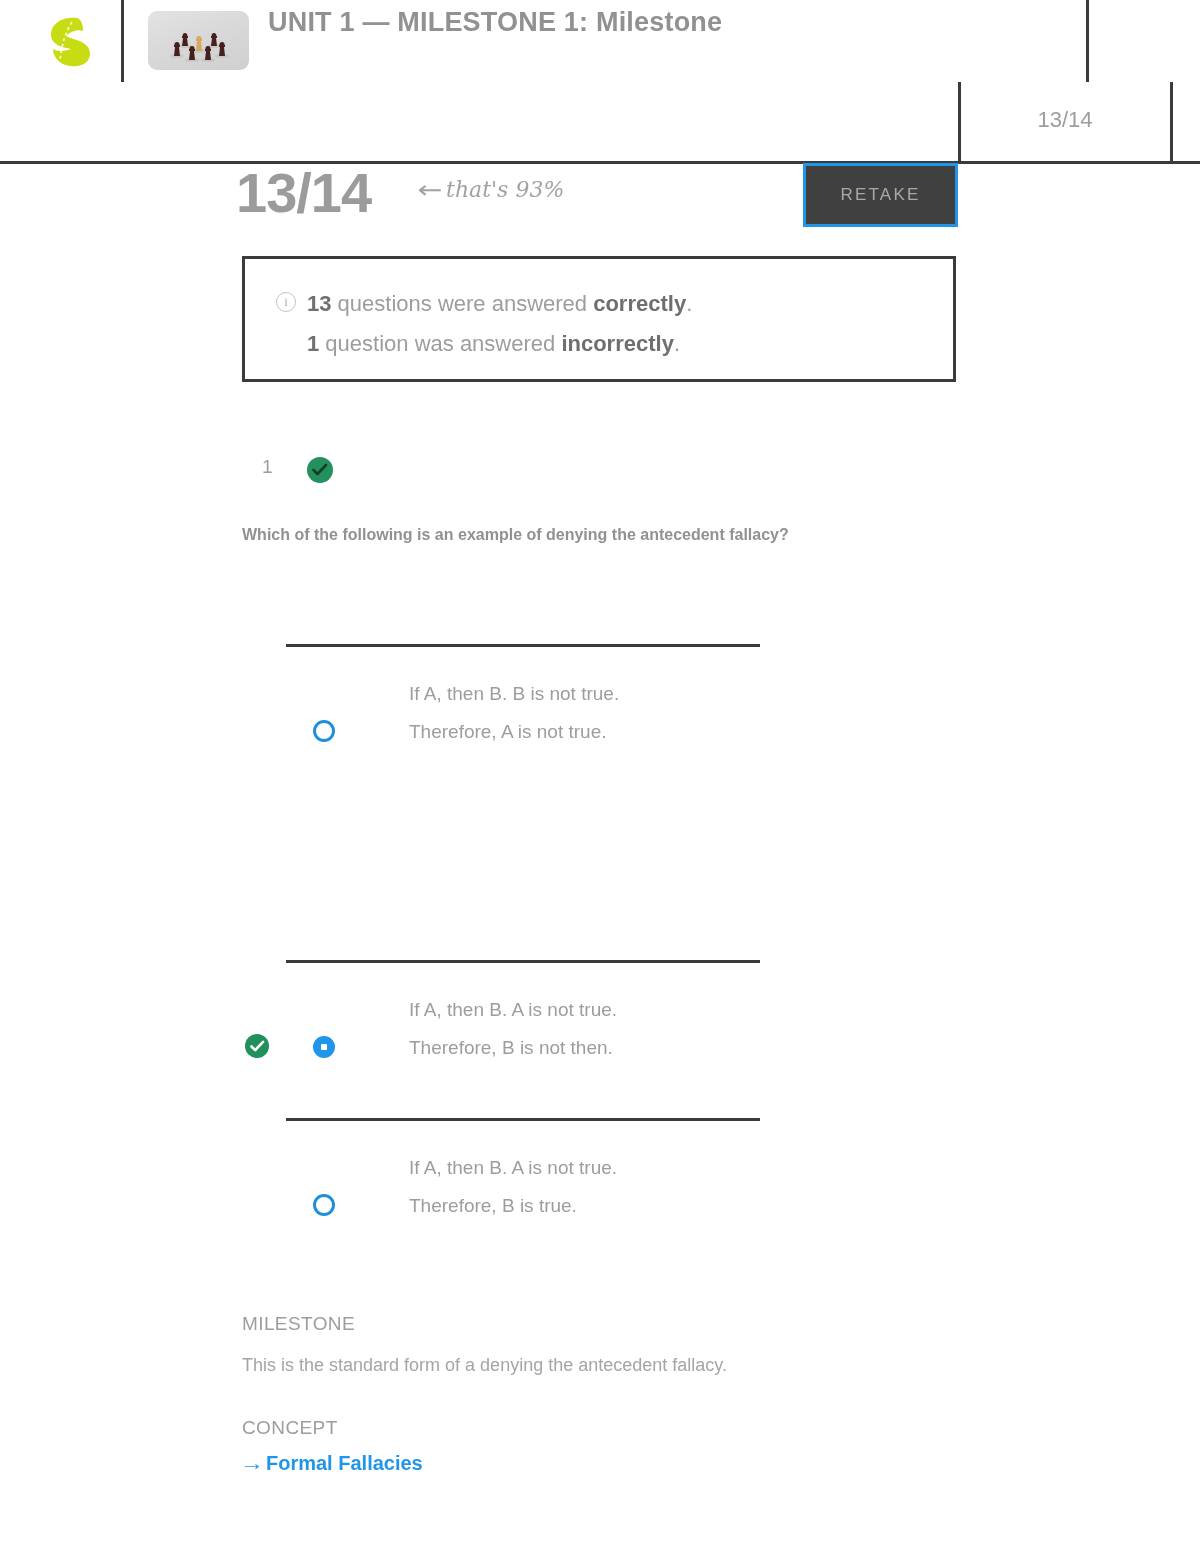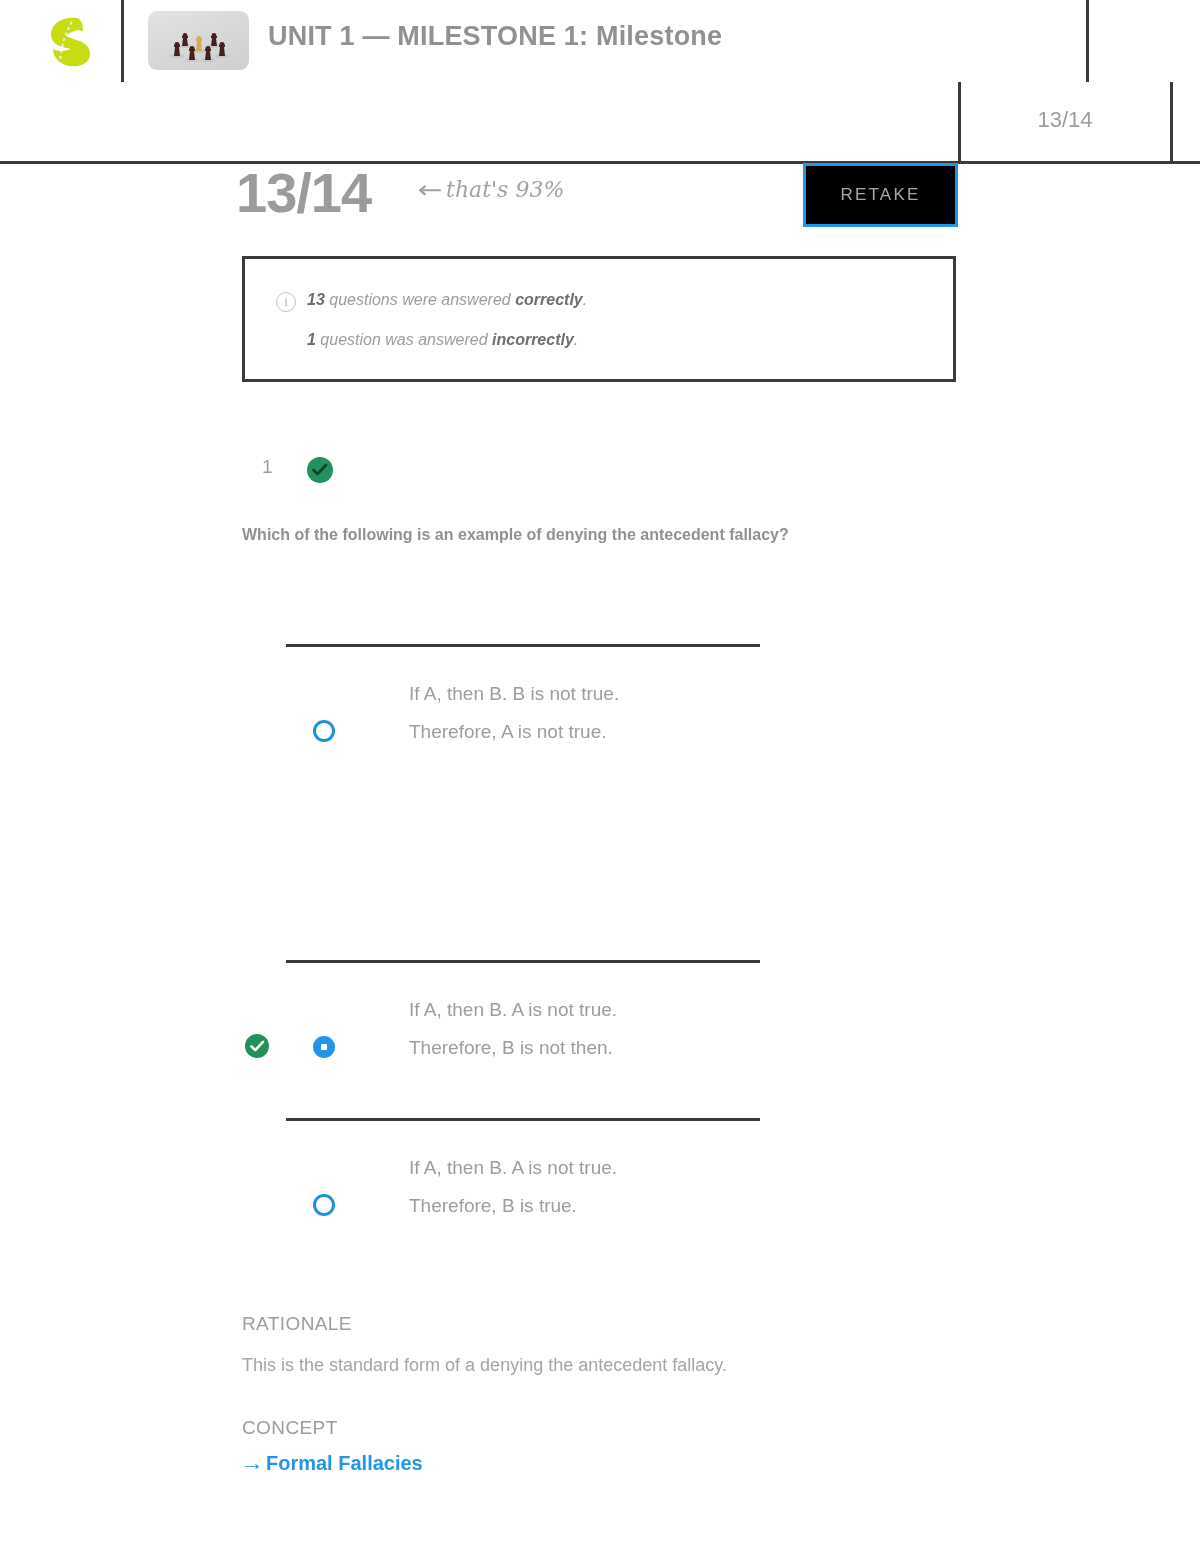--- a/index.html
+++ b/index.html
@@ -53,21 +53,21 @@
     left: 148px; top: 11px;
     width: 101px; height: 59px;
     border-radius: 9px;
     background: linear-gradient(160deg, #e3e3e3 0%, #d9d9d9 45%, #cfcfcf 100%);
     overflow: hidden;
   }
   .chess-tile svg { display: block; }
 
   .hdr-title {
     position: absolute;
-    left: 268px; top: 21px;
+    left: 268px; top: 7px;
     font-size: 27px;
     font-weight: bold;
     color: #919191;
     letter-spacing: 0.2px;
     white-space: nowrap;
   }
 
   .hdr-score {
     position: absolute;
     left: 960px; top: 107px;
@@ -104,43 +104,42 @@
     transform: scaleX(1.25);
     margin-right: 6px;
     vertical-align: -1px;
   }
 
   .retake-btn {
     position: absolute;
     left: 803px; top: 163px;
     width: 155px; height: 64px;
     border: 3px solid #2196e8;
-    background: #000000;
+    background: #404040;
     color: #a8a8a8;
     font-size: 17px;
     font-weight: normal;
     letter-spacing: 2.2px;
     cursor: pointer;
     font-family: "Liberation Sans", sans-serif;
   }
 
   
   .info-box {
     position: absolute;
     left: 242px; top: 256px;
     width: 714px; height: 126px;
     border: 3px solid #3b3b3b;
     background: #ffffff;
   }
   .info-line {
     position: absolute;
-    font-size: 16px;
+    font-size: 22px;
     color: #9d9d9d;
     white-space: nowrap;
-    font-style: italic;
   }
   .info-line b { color: #6f6f6f; font-weight: bold; }
   .info-line-1 { left: 62px; top: 32px; }
   .info-line-2 { left: 62px; top: 72px; }
 
   .info-icon {
     position: absolute;
     left: 31px; top: 33px;
     width: 20px; height: 20px;
     border: 1.5px solid #c4c4c4;
@@ -380,21 +379,21 @@
 
   <div class="option" style="top:1118px">
     <div class="option-rule"></div>
     <div class="radio"></div>
     <div class="option-text">
       <span>If A, then B. A is not true.</span><br>
       <span>Therefore, B is true.</span>
     </div>
   </div>
 
-  <div class="sec-head rationale-head">RATIONALE</div>
+  <div class="sec-head rationale-head">MILESTONE</div>
   <div class="sec-body rationale-body">This is the standard form of a denying the antecedent fallacy.</div>
 
   <div class="sec-head concept-head">CONCEPT</div>
 
   <a class="concept-link" href="#">
     <span class="arr">→</span><span>Formal Fallacies</span>
   </a>
 
 </div>
 

